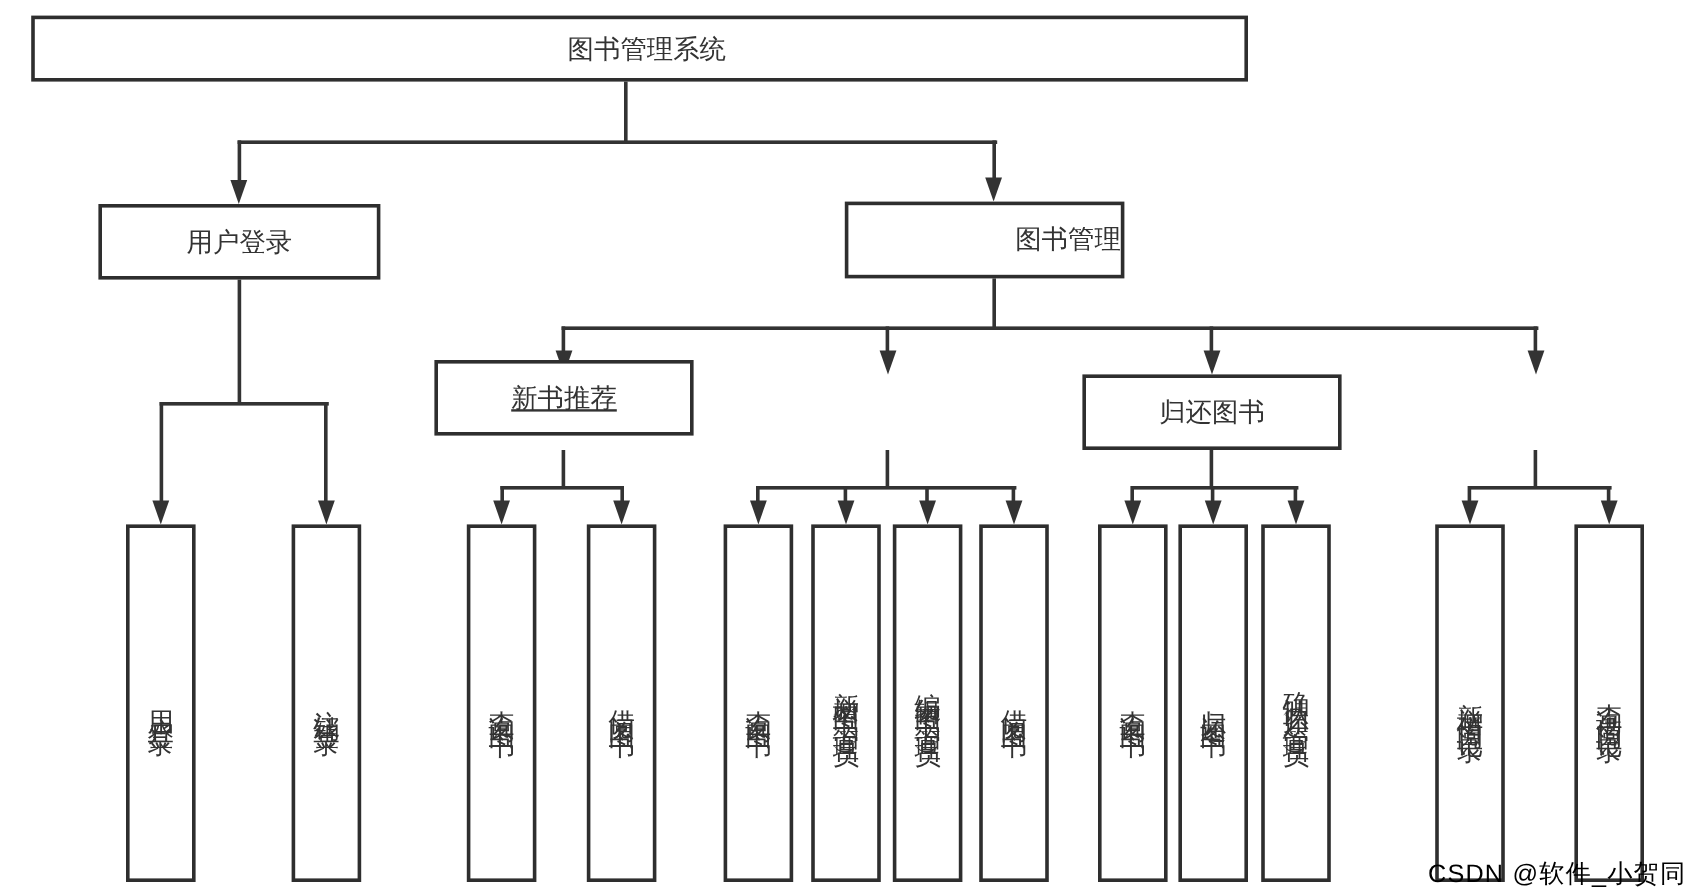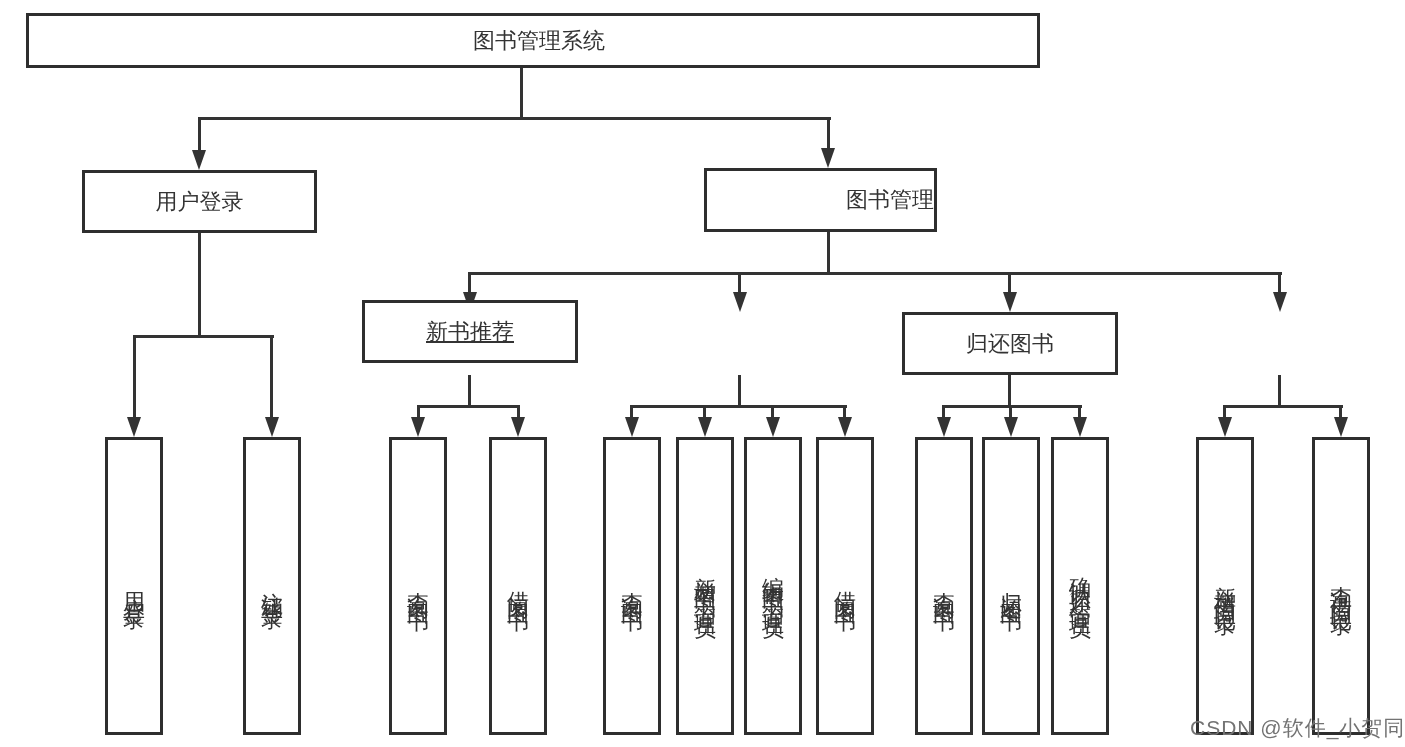--- a/index.html
+++ b/index.html
@@ -23,21 +23,21 @@
   .arrowhead {
     position:absolute; width:0; height:0;
     border-left:7px solid transparent;
     border-right:7px solid transparent;
     border-top:20px solid #333333;
   }
   .watermark {
     position:absolute; left:1190px; top:714px;
     font-size:21px; letter-spacing:1px; white-space:nowrap;
   }
-  .wm-main { color:#737373; }
+  .wm-main { color:#000000; }
 </style>
 </head>
 <body>
 
 <div id="stage">
 
   <div class="box" style="left:26px; top:13px; width:996px; height:49px;padding-left:12px;">
     <span>图书管理系统</span>
   </div>
 

